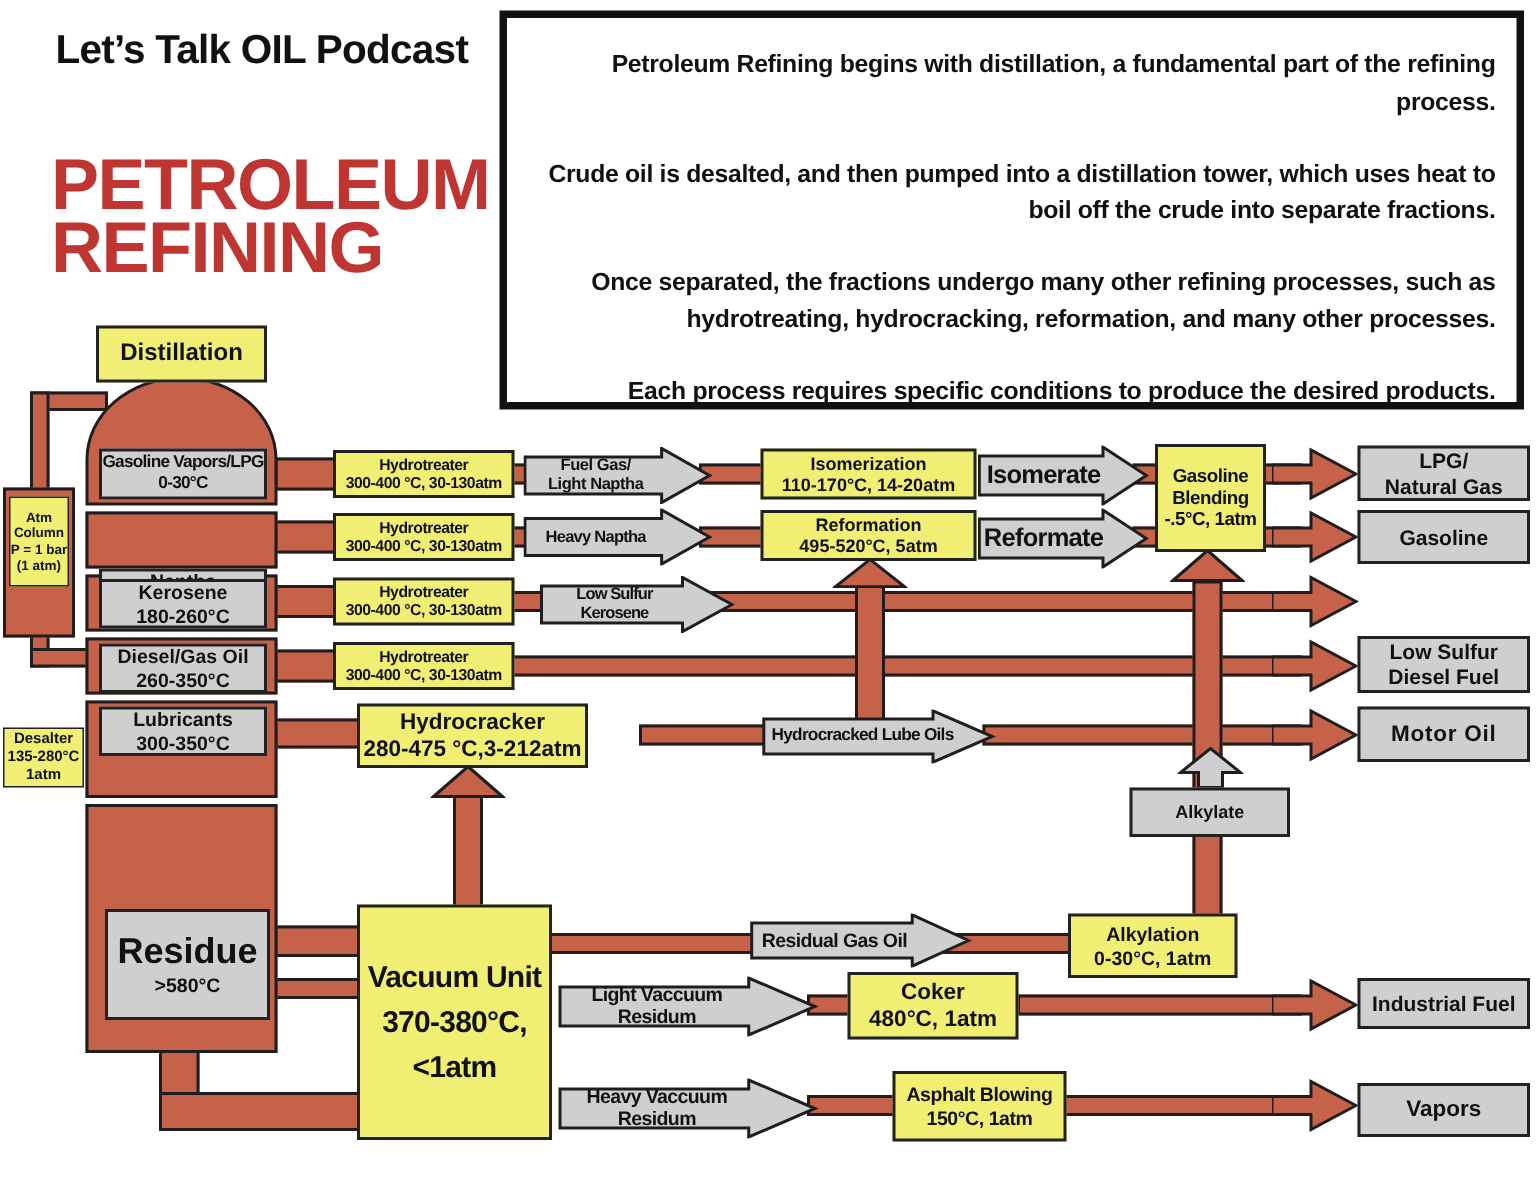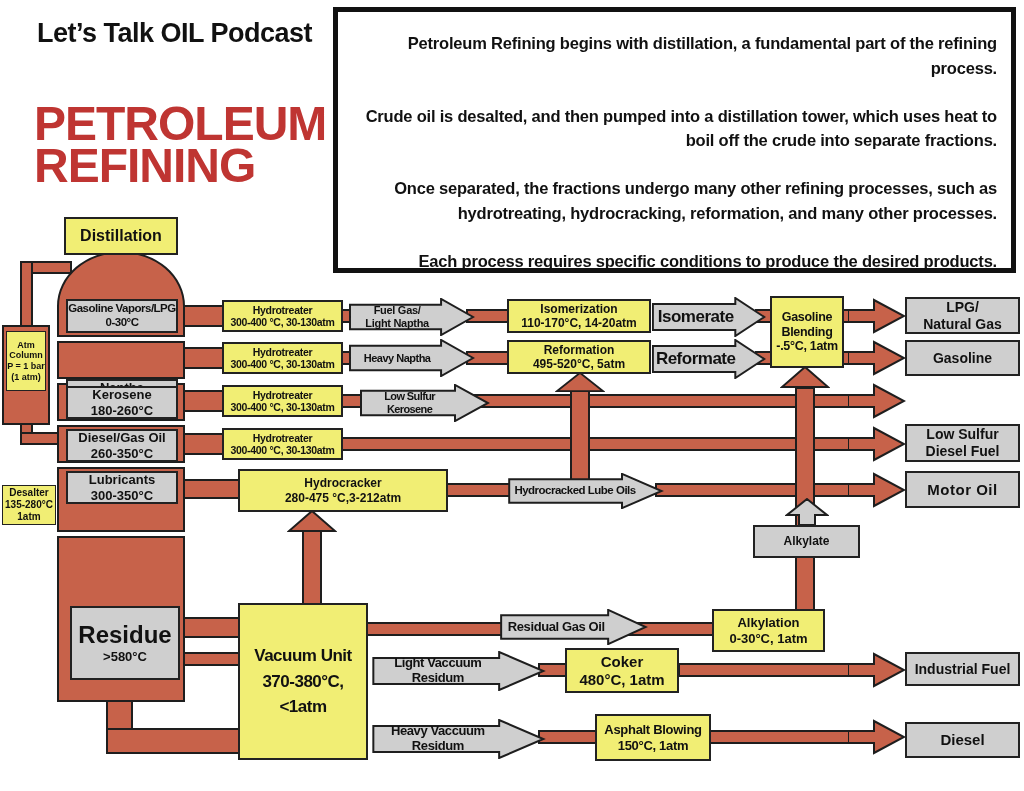--- a/index.html
+++ b/index.html
@@ -169,47 +169,47 @@
   </div>
 
   <div class="box yellow" style="left:222px;top:300px;width:121px;height:32px;font-size:10.5px;letter-spacing:-0.3px;">Hydrotreater
 300-400 °C, 30-130atm</div>
   <div class="box yellow" style="left:222px;top:342px;width:121px;height:32px;font-size:10.5px;letter-spacing:-0.3px;">Hydrotreater
 300-400 °C, 30-130atm</div>
   <div class="box yellow" style="left:222px;top:385px;width:121px;height:32px;font-size:10.5px;letter-spacing:-0.3px;">Hydrotreater
 300-400 °C, 30-130atm</div>
   <div class="box yellow" style="left:222px;top:428px;width:121px;height:32px;font-size:10.5px;letter-spacing:-0.3px;">Hydrotreater
 300-400 °C, 30-130atm</div>
-  <div class="box yellow" style="left:238px;top:469px;width:210px;height:43px;font-size:12px;">Hydrocracker
+  <div class="box yellow" style="left:238px;top:469px;width:154px;height:43px;font-size:15px;">Hydrocracker
 280-475 °C,3-212atm</div>
   <div class="box yellow" style="left:507px;top:299px;width:144px;height:34px;font-size:12px;">Isomerization
 110-170°C, 14-20atm</div>
   <div class="box yellow" style="left:507px;top:340px;width:144px;height:34px;font-size:12px;">Reformation
 495-520°C, 5atm</div>
   <div class="box yellow" style="left:770px;top:296px;width:74px;height:72px;font-size:12.5px;letter-spacing:-0.3px;">Gasoline
 Blending
 -.5°C, 1atm</div>
-  <div class="box yellow" style="left:238px;top:603px;width:130px;height:157px;font-size:17px;letter-spacing:-0.5px;line-height:1.5;">Vacuum Unit
+  <div class="box yellow" style="left:238px;top:603px;width:130px;height:157px;font-size:20px;letter-spacing:-0.5px;line-height:1.5;">Vacuum Unit
 370-380°C,
 &lt;1atm</div>
   <div class="box yellow" style="left:712px;top:609px;width:113px;height:43px;font-size:13px;">Alkylation
 0-30°C, 1atm</div>
   <div class="box yellow" style="left:565px;top:648px;width:114px;height:45px;font-size:15px;">Coker
 480°C, 1atm</div>
   <div class="box yellow" style="left:595px;top:714px;width:116px;height:47px;font-size:13px;letter-spacing:-0.3px;">Asphalt Blowing
 150°C, 1atm</div>
 
   <div class="box gray" style="left:905px;top:297px;width:115px;height:37px;font-size:14px;">LPG/
 Natural Gas</div>
   <div class="box gray" style="left:905px;top:340px;width:115px;height:36px;font-size:14px;">Gasoline</div>
   <div class="box gray" style="left:905px;top:424px;width:115px;height:38px;font-size:14px;">Low Sulfur
 Diesel Fuel</div>
   <div class="box gray" style="left:905px;top:471px;width:115px;height:37px;font-size:15px;letter-spacing:0.5px;">Motor Oil</div>
   <div class="box gray" style="left:905px;top:652px;width:115px;height:34px;font-size:14px;">Industrial Fuel</div>
-  <div class="box gray" style="left:905px;top:722px;width:115px;height:36px;font-size:15px;">Diesel</div>
+  <div class="box gray" style="left:905px;top:722px;width:115px;height:36px;font-size:15px;">Vapors</div>
 
   <div class="garrow" style="left:349px;top:298px;width:126px;height:38px;">
     <svg viewBox="0 0 130 40" preserveAspectRatio="none">
         <polygon points="1,7 95,7 95,1 128,20 95,39 95,33 1,33"></polygon>
       </svg>
     <span style="font-size:11px;letter-spacing:-0.3px;">Fuel Gas/
 Light Naptha</span>
     </div>
   <div class="garrow" style="left:349px;top:339px;width:126px;height:38px;">
     <svg viewBox="0 0 130 40" preserveAspectRatio="none">

